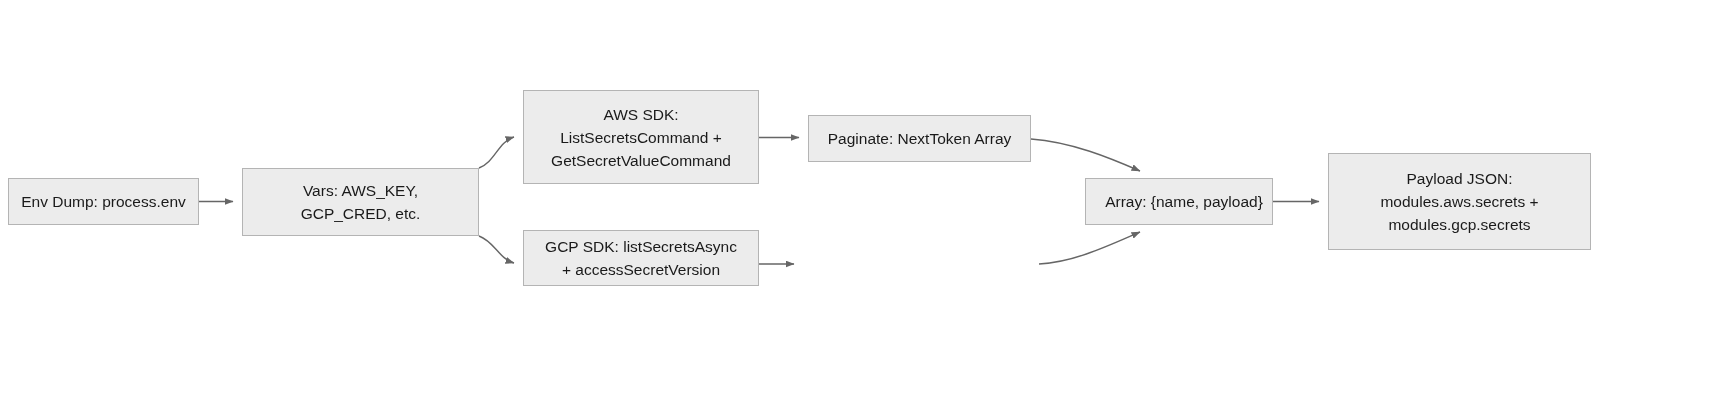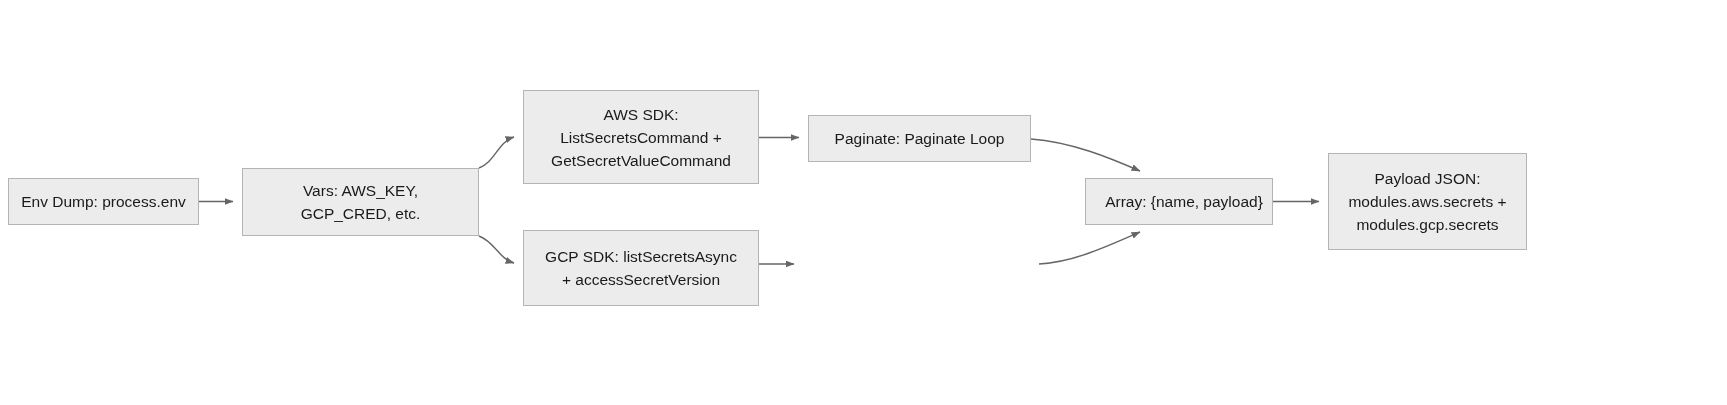--- a/index.html
+++ b/index.html
@@ -47,24 +47,24 @@
     width: 100%;
     white-space: pre-line;
     overflow: hidden;
   }
 
   
   #node-env      { left: 8px;    top: 178px; width: 191px; height: 47px; }
   #node-dump     { left: 242px;  top: 168px; width: 237px; height: 68px; }
   #node-aws      { left: 523px;  top: 90px;  width: 236px; height: 94px; }
   #node-awspag   { left: 808px;  top: 115px; width: 223px; height: 47px; }
-  #node-gcp      { left: 523px;  top: 230px; width: 236px; height: 76px; }
+  #node-gcp      { left: 523px;  top: 230px; width: 236px; height: 56px; }
   #node-gcppag   { left: 803px;  top: 230px; width: 236px; height: 68px; }
   #node-array    { left: 1085px; top: 178px; width: 188px; height: 47px; padding-left: 10px; }
-  #node-payload  { left: 1328px; top: 153px; width: 199px; height: 97px; }
+  #node-payload  { left: 1328px; top: 153px; width: 263px; height: 97px; }
 </style>
 </head>
 <body>
 
 <div id="canvas">
 
   <svg id="edges" viewBox="0 0 1727 405" width="1727" height="405" xmlns="http://www.w3.org/2000/svg">
     <defs>
       <marker id="arrowhead" markerWidth="9" markerHeight="7" refX="8.5" refY="3.5" orient="auto" markerUnits="userSpaceOnUse">
         <polygon points="0 0, 9 3.5, 0 7" fill="#666666"></polygon>
@@ -113,21 +113,21 @@
 GCP_CRED, etc.</span>
   </div>
 
   <div class="node" id="node-aws">
     <span class="label">AWS SDK:
 ListSecretsCommand +
 GetSecretValueCommand</span>
   </div>
 
   <div class="node" id="node-awspag">
-    <span class="label">Paginate: Paginate Loop</span>
+    <span class="label">Paginate: NextToken Array</span>
   </div>
 
   <div class="node" id="node-gcp">
     <span class="label">GCP SDK: listSecretsAsync
 + accessSecretVersion</span>
   </div>
 
 
   <div class="node" id="node-array">
     <span class="label">Array: {name, payload}</span>

